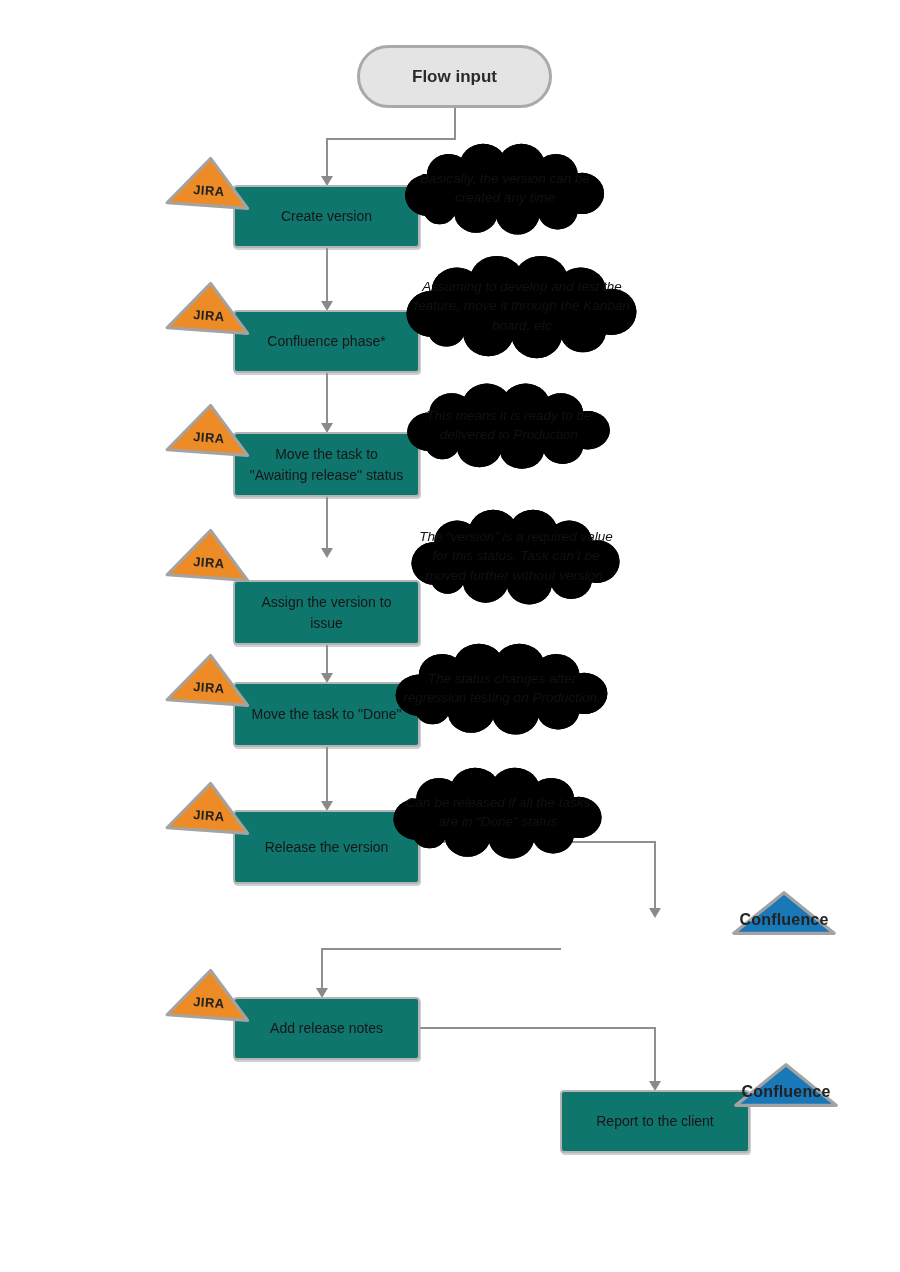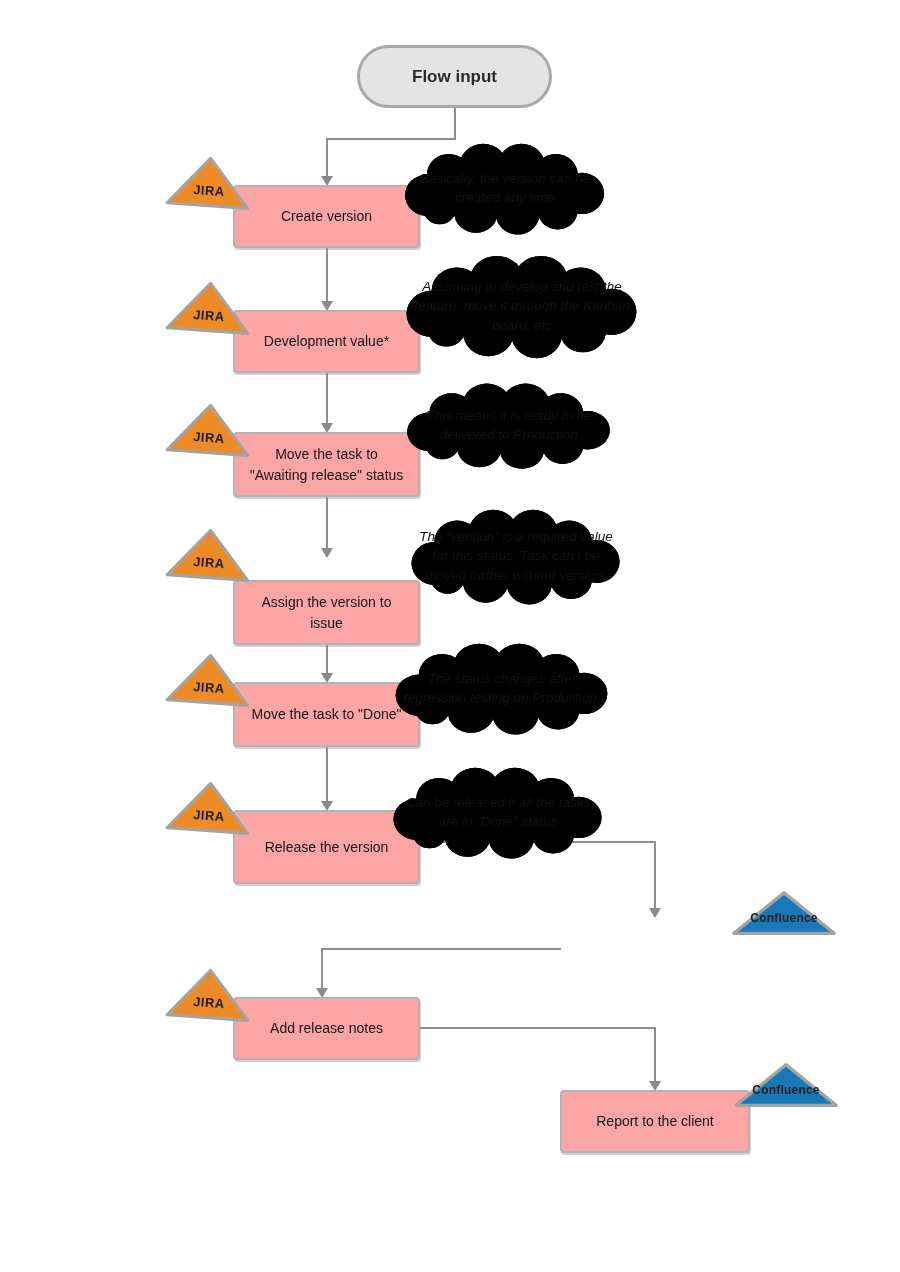--- a/index.html
+++ b/index.html
@@ -6,41 +6,41 @@
   body{font-family:"Liberation Sans", sans-serif; color:#1b1b1b;}
   .canvas{position:relative;width:900px;height:1272px;background:#ffffff;overflow:hidden;padding-left:48px;}
 
   
   .pill{position:absolute;display:flex;align-items:center;justify-content:center;
     background:#e4e4e4;border:3px solid #a9a9a9;border-radius:34px;
     font-weight:bold;font-size:17px;color:#2b2b2b;z-index:2;box-sizing:border-box;}
 
   
   .node{position:absolute;display:flex;align-items:center;justify-content:center;
-    background:#fca5a5;border:2.5px solid #b4b4b4;border-radius:4px;
+    background:#0f766e;border:2.5px solid #b4b4b4;border-radius:4px;
     font-size:14px;line-height:1.5;text-align:center;color:#161616;
     z-index:2;box-sizing:border-box;padding:2px 12px;
     box-shadow:1px 2px 0 rgba(150,150,150,0.45);}
 
   
   .line{position:absolute;background:#8f8f8f;z-index:1;}
   .arrow-down{position:absolute;width:0;height:0;z-index:1;
     border-left:6px solid transparent;border-right:6px solid transparent;
     border-top:10px solid #8a8a8a;}
 
   
   .badge{position:absolute;z-index:3;}
   .badge svg{display:block;overflow:visible;}
   svg.tri{stroke:#a3a3a3;stroke-width:3.5;stroke-linejoin:round;}
   svg.jira-tri{fill:#ED8C26;transform:rotate(4deg);}
   svg.conf-tri{fill:#1878B8;}
   .badge-label{position:absolute;left:0;right:0;text-align:center;
     font-weight:bold;color:#222;pointer-events:none;}
   .jira-label{top:29px;font-size:13px;letter-spacing:.5px;transform:rotate(4deg);}
-  .conf-label{top:22px;font-size:12px;letter-spacing:.2px;}
+  .conf-label{top:22px;font-size:16px;letter-spacing:.2px;}
 
   
   .cloud{position:absolute;z-index:4;}
   .cloud-svg{position:absolute;inset:0;width:100%;height:100%;}
   .cloud-text{position:absolute;inset:4px 16px 8px 16px;display:flex;align-items:center;justify-content:center;
     font-style:italic;font-size:13.5px;line-height:1.42;text-align:center;color:#111;}
 </style>
 </head>
 <body>
 
@@ -113,21 +113,21 @@
   <div class="arrow-down" style="left:649px;top:1081px"></div>
 
   <div class="pill" style="left:357px;top:45px;width:195px;height:63px">
     <span>Flow input</span>
   </div>
 
   <div class="node" style="left:233px;top:185px;width:187px;height:63px">
     <span>Create version</span>
   </div>
   <div class="node" style="left:233px;top:310px;width:187px;height:63px">
-    <span>Development value*</span>
+    <span>Confluence phase*</span>
   </div>
   <div class="node" style="left:233px;top:432px;width:187px;height:65px">
     <span>Move the task to "Awaiting release" status</span>
   </div>
   <div class="node" style="left:233px;top:580px;width:187px;height:65px">
     <span>Assign the version to issue</span>
   </div>
   <div class="node" style="left:233px;top:682px;width:187px;height:65px">
     <span>Move the task to "Done"</span>
   </div>

